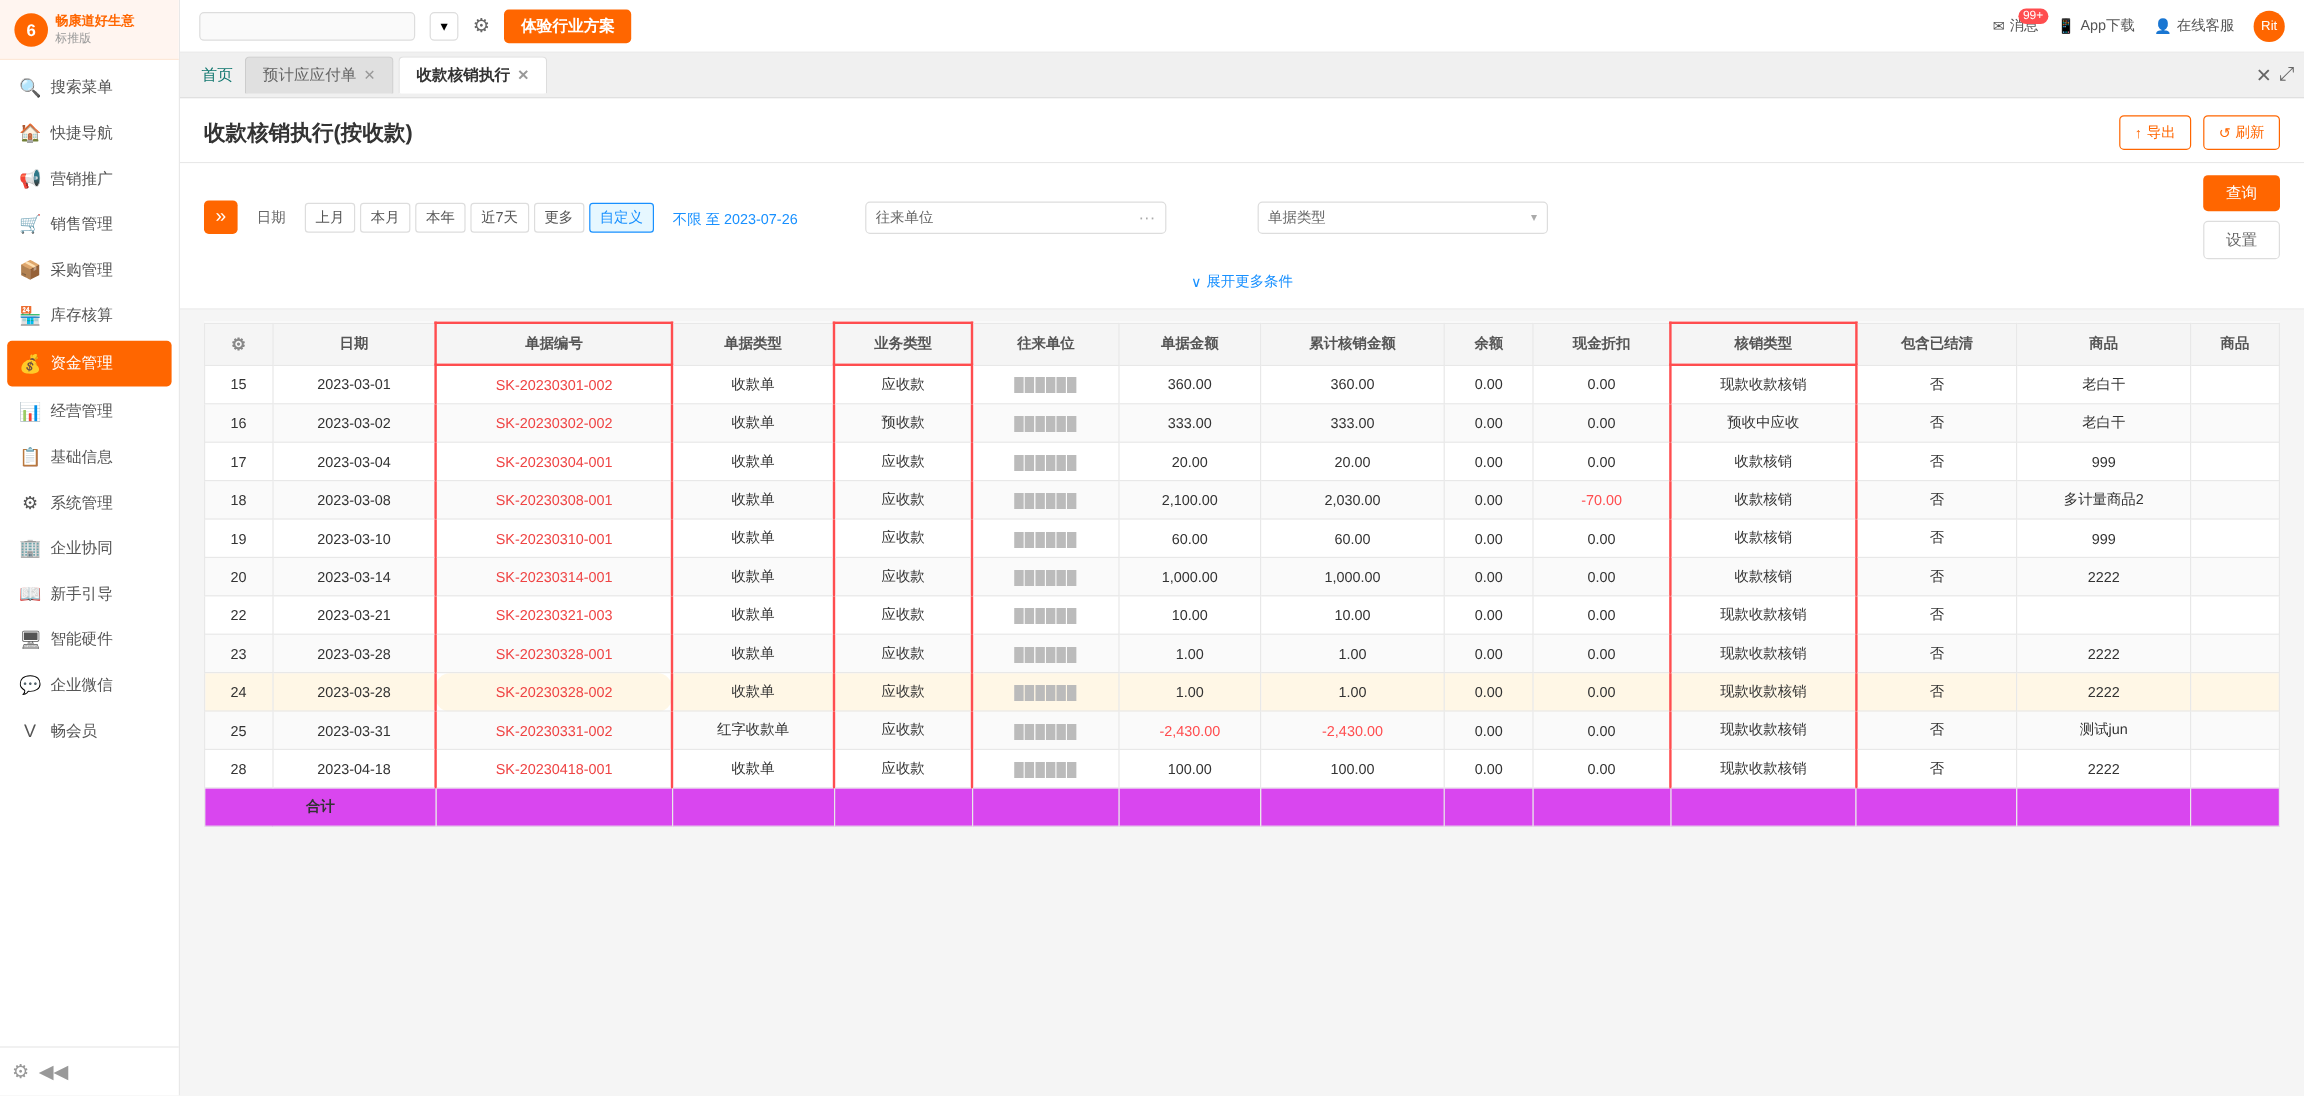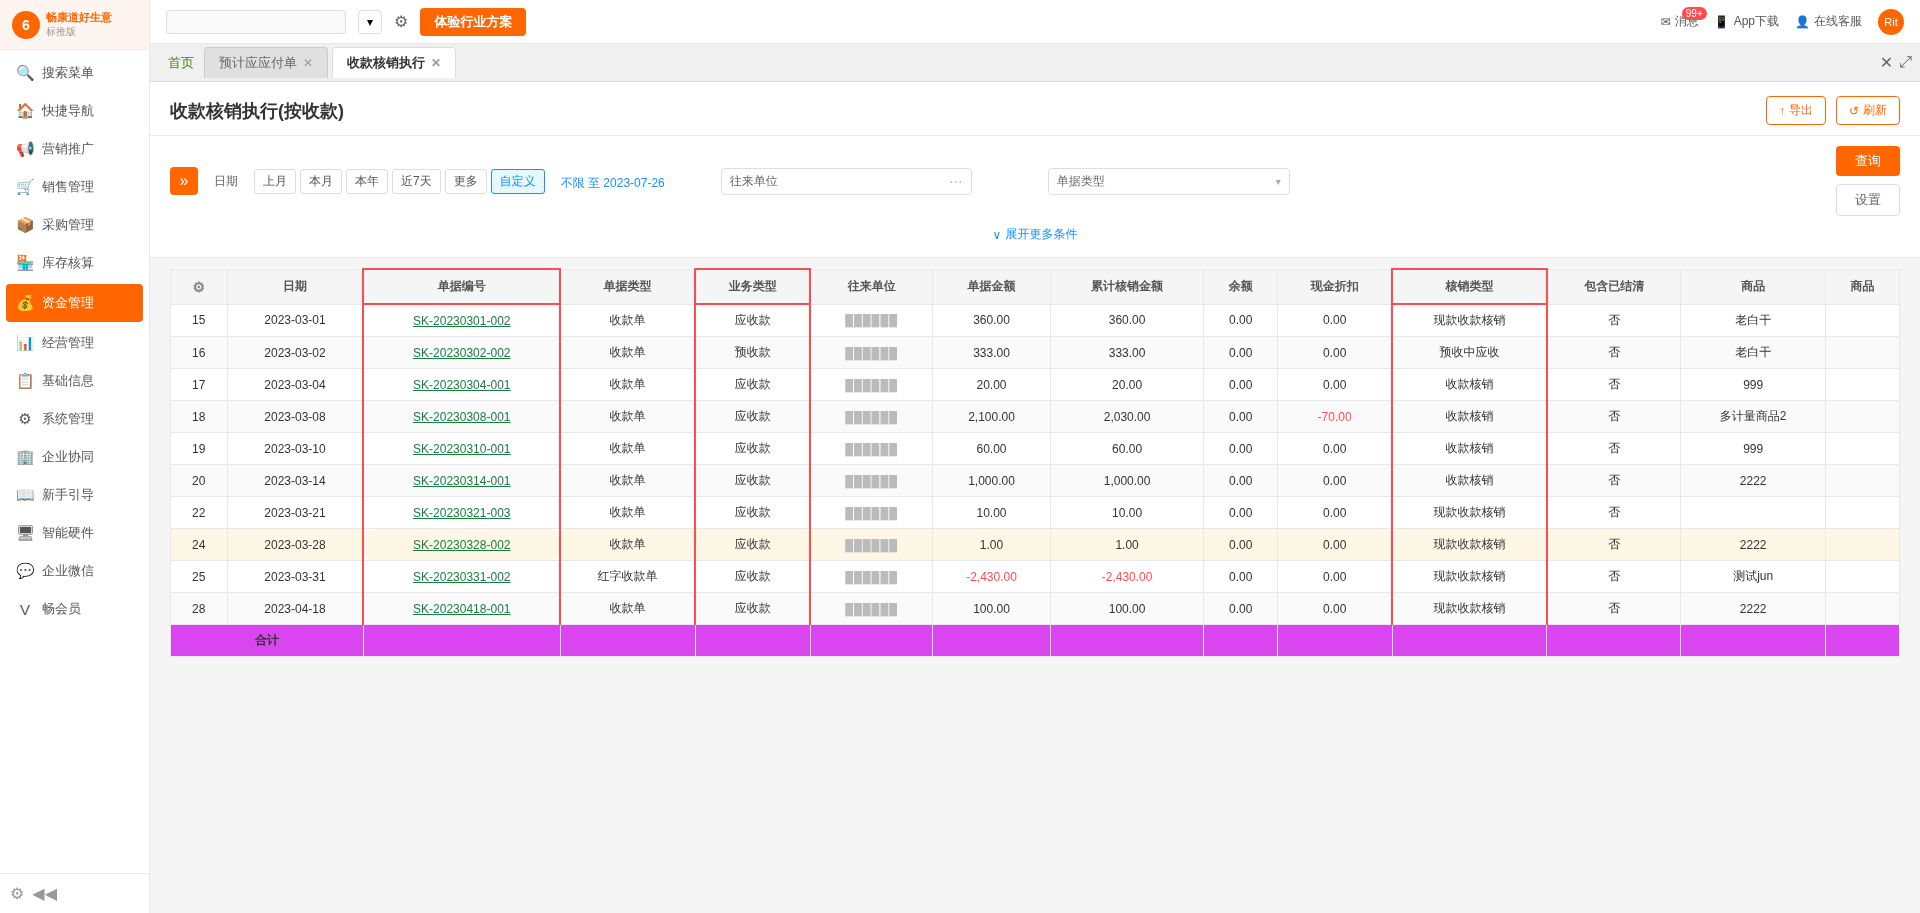--- a/index.html
+++ b/index.html
@@ -28,21 +28,21 @@
     .topbar-industry-btn { background: #ff6600; color: #fff; border: none; border-radius: 4px; padding: 5px 14px; font-size: 13px; cursor: pointer; font-weight: bold; }
     .topbar-right { margin-left: auto; display: flex; align-items: center; gap: 16px; }
     .topbar-right-item { display: flex; align-items: center; gap: 4px; font-size: 12px; color: #555; cursor: pointer; position: relative; }
     .badge { background: #ff4d4f; color: #fff; font-size: 10px; border-radius: 10px; padding: 1px 4px; position: absolute; top: -6px; right: -8px; }
     .user-avatar { width: 26px; height: 26px; background: #ff6600; border-radius: 50%; display: flex; align-items: center; justify-content: center; color: #fff; font-size: 11px; }
 
     
     .tabbar { height: 38px; background: #f0f0f0; display: flex; align-items: center; padding: 0 8px; border-bottom: 1px solid #ddd; }
     .tab { display: flex; align-items: center; gap: 6px; padding: 6px 14px; font-size: 13px; cursor: pointer; border-radius: 4px 4px 0 0; color: #666; background: #e0e0e0; margin-right: 4px; border: 1px solid #ccc; border-bottom: none; }
     .tab.active { background: #fff; color: #333; border-color: #ddd; font-weight: bold; }
-    .tab-home { color: #4d7c0f; background: transparent; border: none; font-size: 13px; padding: 6px 10px; cursor: pointer; }
+    .tab-home { color: #0f766e; background: transparent; border: none; font-size: 13px; padding: 6px 10px; cursor: pointer; }
     .tab-close { font-size: 12px; color: #999; cursor: pointer; }
     .tabbar-right { margin-left: auto; display: flex; gap: 6px; }
     .tabbar-btn { font-size: 16px; color: #666; cursor: pointer; }
 
     
     .content { flex: 1; overflow: hidden; display: flex; flex-direction: column; padding: 0; background: #f5f5f5; }
 
     
     .page-header { padding: 14px 20px 10px; background: #fff; border-bottom: 1px solid #e8e8e8; display: flex; align-items: center; justify-content: space-between; }
     .page-title { font-size: 18px; font-weight: bold; color: #333; }
@@ -68,21 +68,21 @@
     .filter-arrow { width: 28px; height: 28px; background: #ff6600; color: #fff; border-radius: 4px; display: flex; align-items: center; justify-content: center; cursor: pointer; font-size: 16px; flex-shrink: 0; }
 
     
     .table-area { flex: 1; overflow: auto; padding: 10px 20px; }
     table { width: 100%; border-collapse: collapse; background: #fff; font-size: 12px; }
     thead tr { background: #f5f5f5; }
     th { padding: 8px 10px; text-align: center; border: 1px solid #e8e8e8; font-weight: 600; color: #555; white-space: nowrap; font-size: 12px; }
     td { padding: 7px 10px; text-align: center; border: 1px solid #e8e8e8; color: #333; white-space: nowrap; }
     tr:nth-child(even) td { background: #fafafa; }
     tr.highlighted td { background: #fff7e6; }
-    .link-text { color: #15803d; cursor: pointer; text-decoration: underline; }
+    .link-text { color: #ef4444; cursor: pointer; }
     .red-text { color: #ff4d4f; }
     .gear-icon { font-size: 14px; color: #888; cursor: pointer; }
 
     
     .footer-row td { font-weight: bold; background: #d946ef; }
 
     
     .table-area::-webkit-scrollbar { height: 6px; width: 6px; }
     .table-area::-webkit-scrollbar-thumb { background: #ccc; border-radius: 3px; }
   </style>
@@ -386,20 +386,36 @@
               <td><span style="color:#bbb;font-size:11px;letter-spacing:1px;">██████</span></td>
               <td>10.00</td>
               <td>10.00</td>
               <td>0.00</td>
               <td>0.00</td>
               <td style="border-left: 2px solid rgb(255, 77, 79); border-right: 2px solid rgb(255, 77, 79);">现款收款核销</td>
               <td>否</td>
               <td></td>
               <td></td>
             </tr>
+            <tr>
+              <td>23</td>
+              <td>2023-03-28</td>
+              <td style="border-left: 2px solid rgb(255, 77, 79); border-right: 2px solid rgb(255, 77, 79);"><span class="link-text">SK-20230328-001</span></td>
+              <td>收款单</td>
+              <td style="border-left: 2px solid rgb(255, 77, 79); border-right: 2px solid rgb(255, 77, 79);">应收款</td>
+              <td><span style="color:#bbb;font-size:11px;letter-spacing:1px;">██████</span></td>
+              <td>1.00</td>
+              <td>1.00</td>
+              <td>0.00</td>
+              <td>0.00</td>
+              <td style="border-left: 2px solid rgb(255, 77, 79); border-right: 2px solid rgb(255, 77, 79);">现款收款核销</td>
+              <td>否</td>
+              <td>2222</td>
+              <td></td>
+            </tr>
             <tr class="highlighted">
               <td>24</td>
               <td>2023-03-28</td>
               <td style="border-left: 2px solid rgb(255, 77, 79); border-right: 2px solid rgb(255, 77, 79); border-radius: 12px;"><span class="link-text">SK-20230328-002</span></td>
               <td>收款单</td>
               <td style="border-left: 2px solid rgb(255, 77, 79); border-right: 2px solid rgb(255, 77, 79);">应收款</td>
               <td><span style="color:#bbb;font-size:11px;letter-spacing:1px;">██████</span></td>
               <td>1.00</td>
               <td>1.00</td>
               <td>0.00</td>

